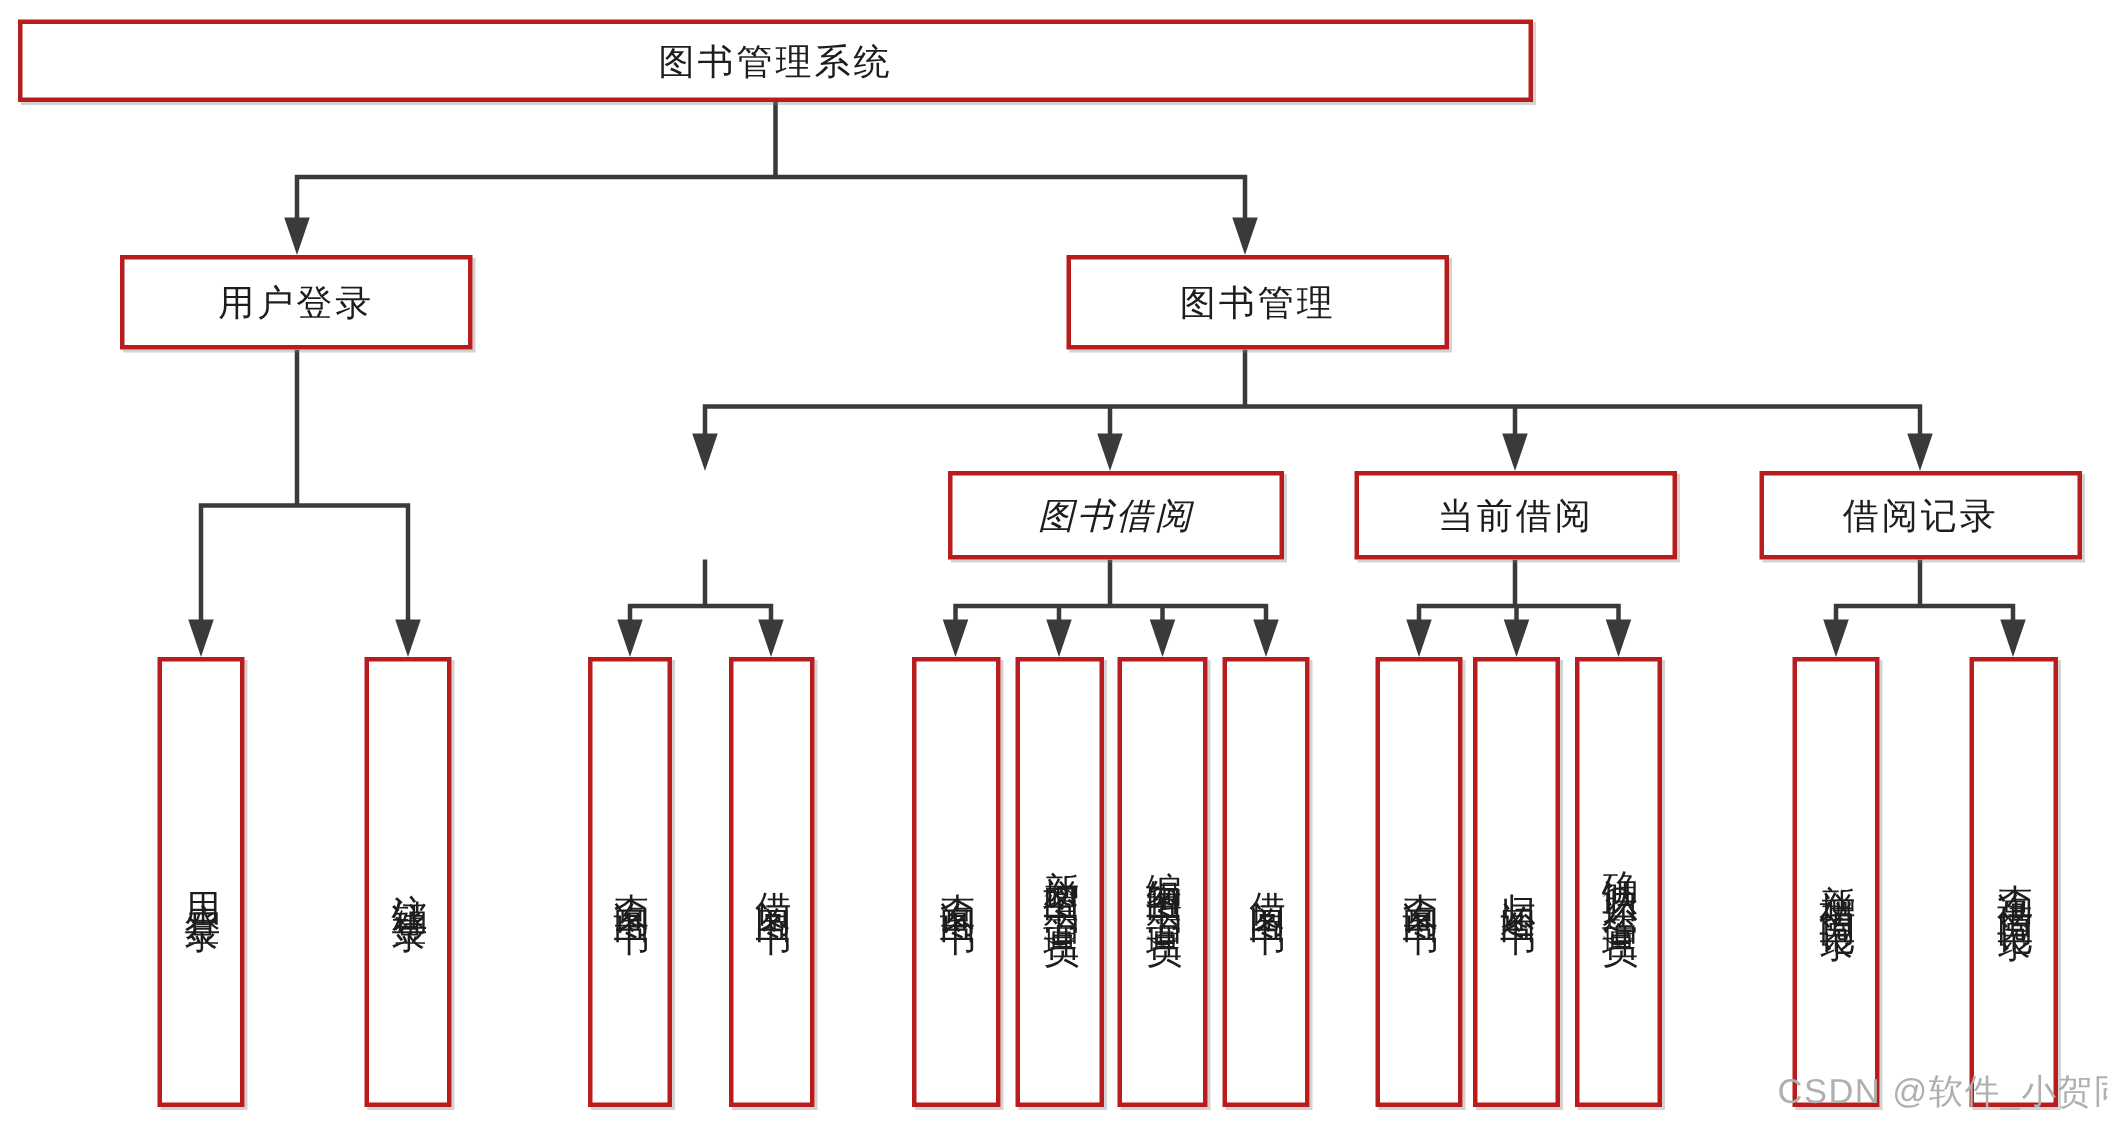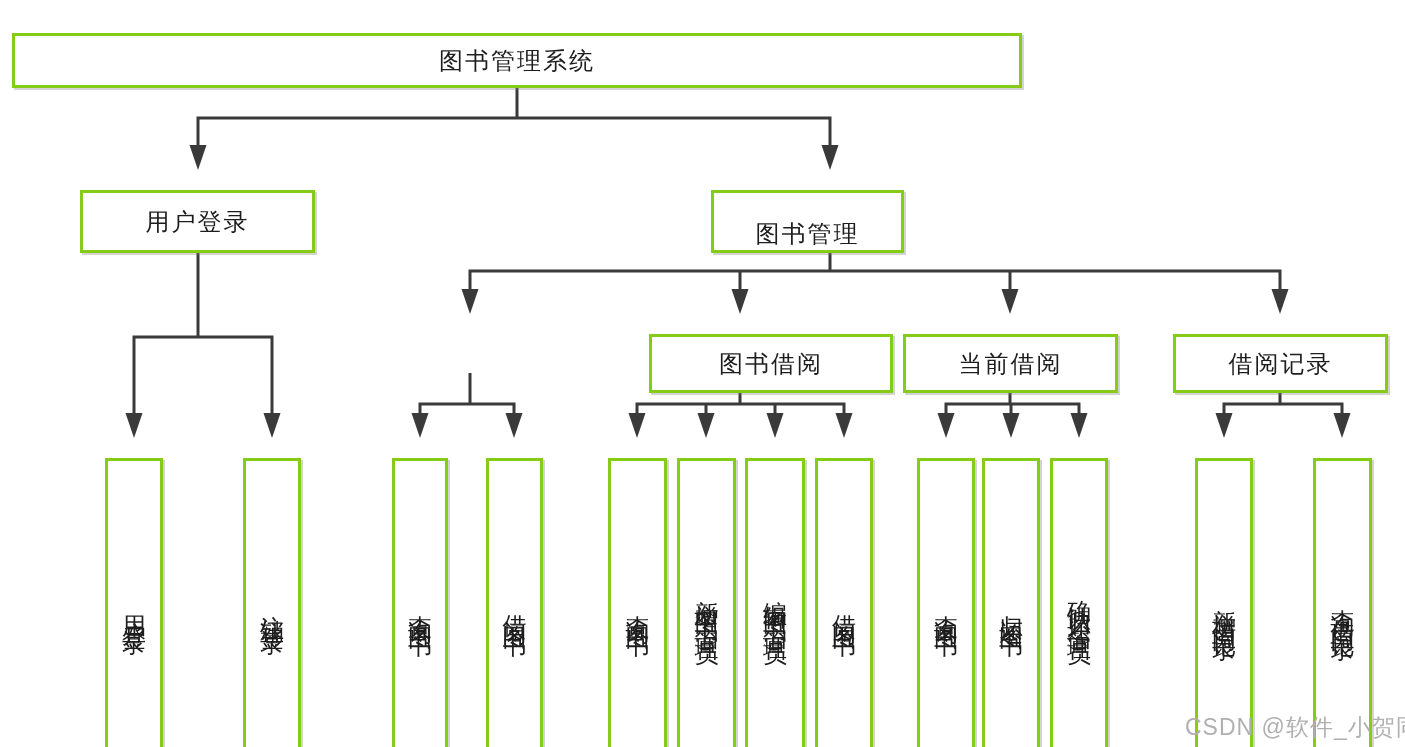--- a/index.html
+++ b/index.html
@@ -11,46 +11,45 @@
     overflow:hidden;
   }
   #connectors{
     position:absolute;left:0;top:0;width:1405px;height:747px;
     z-index:1;
   }
   .box{
     position:absolute;
     box-sizing:border-box;
     background:#ffffff;
-    border:3px solid #84cc16;
+    border:3px solid #b91c1c;
     box-shadow:2px 2px 0 rgba(130,130,130,0.35);
     display:flex;align-items:center;justify-content:center;
     color:#1d1d1d;
     z-index:2;
-    margin-top:20px;
   }
   .hlabel{
     font-size:24px;
     letter-spacing:2px;
     white-space:nowrap;
   }
   .vbox .vlabel{
     writing-mode:vertical-rl;
     text-orientation:mixed;
     font-size:24px;
     letter-spacing:6px;
     line-height:1;
     white-space:nowrap;
   }
   
   .n-root{left:12px;top:13px;width:1010px;height:55px;}
   .n-user-login{left:80px;top:170px;width:235px;height:63px;}
-  .n-book-mgmt{left:711px;top:170px;width:193px;height:63px;align-items:flex-end;}
+  .n-book-mgmt{left:711px;top:170px;width:255px;height:63px;}
   .n-recommend{left:364px;top:314px;width:214px;height:59px;}
-  .n-borrow{left:649px;top:314px;width:244px;height:59px;}
+  .n-borrow{left:632px;top:314px;width:224px;height:59px;font-style:italic;}
   .n-current{left:903px;top:314px;width:215px;height:59px;}
   .n-records{left:1173px;top:314px;width:215px;height:59px;}
   .n-a1{left:105px;top:438px;width:58px;height:300px;}
   .n-a2{left:243px;top:438px;width:58px;height:300px;}
   .n-b1{left:392px;top:438px;width:56px;height:300px;}
   .n-b2{left:486px;top:438px;width:57px;height:300px;}
   .n-c1{left:608px;top:438px;width:59px;height:300px;}
   .n-c2{left:677px;top:438px;width:59px;height:300px;}
   .n-c3{left:745px;top:438px;width:60px;height:300px;}
   .n-c4{left:815px;top:438px;width:58px;height:300px;}

